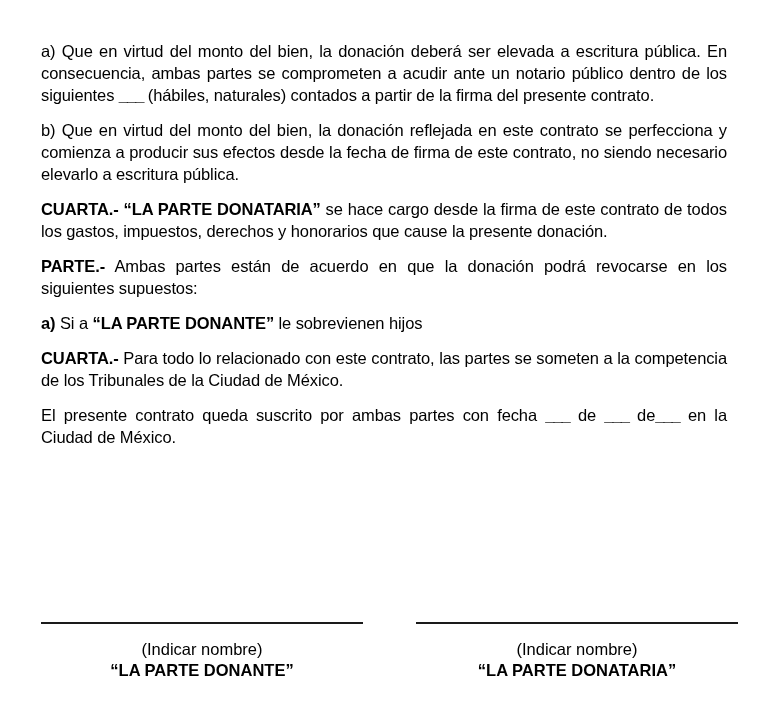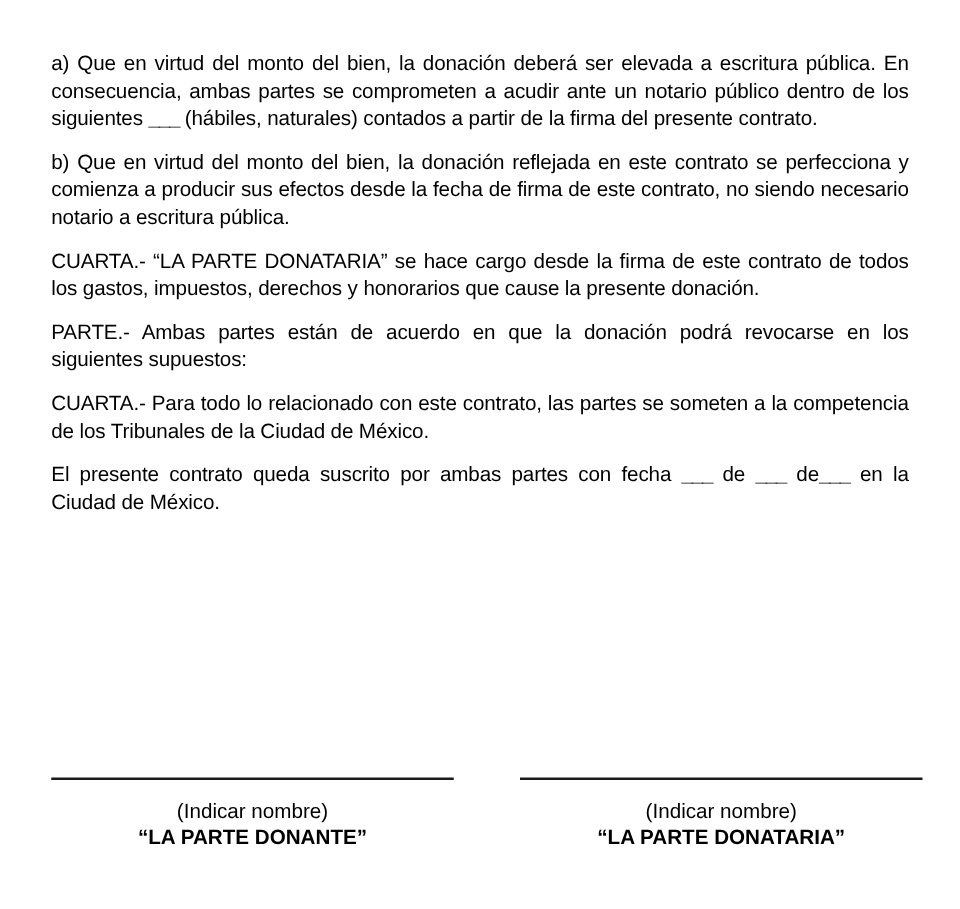--- a/index.html
+++ b/index.html
@@ -30,21 +30,21 @@
     line-height: 22px;
     text-align: justify;
     text-justify: inter-word;
     letter-spacing: -0.1px;
     word-spacing: 0px;
   }
   p.para:last-child {
     margin-bottom: 0;
   }
   .b {
-    font-weight: normal;
+    font-weight: bold;
   }
   .blank {
     font-weight: bold;
     letter-spacing: -1px;
   }
   
   .sig-block {
     position: absolute;
     left: 41px;
     top: 622px;
@@ -79,26 +79,27 @@
 </style>
 </head>
 <body>
 
 <div class="page">
 
   <div class="doc-body">
 
     <p class="para"><span>a)</span><span> Que en virtud del monto del bien, la donación deberá ser elevada a escritura pública. En consecuencia, ambas partes se comprometen a acudir ante un notario público dentro de los siguientes </span><span class="blank">___</span><span> (hábiles, naturales) contados a partir de la firma del presente contrato.</span></p>
 
-    <p class="para">b) Que en virtud del monto del bien, la donación reflejada en este contrato se perfecciona y comienza a producir sus efectos desde la fecha de firma de este contrato, no siendo necesario notario a escritura pública.</p>
+    <p class="para">b) Que en virtud del monto del bien, la donación reflejada en este contrato se perfecciona y comienza a producir sus efectos desde la fecha de firma de este contrato, no siendo necesario elevarlo a escritura pública.</p>
 
     <p class="para"><span class="b">CUARTA.- “LA PARTE DONATARIA”</span><span> se hace cargo desde la firma de este contrato de todos los gastos, impuestos, derechos y honorarios que cause la presente donación.</span></p>
 
     <p class="para"><span class="b">PARTE.-</span><span> Ambas partes están de acuerdo en que la donación podrá revocarse en los siguientes supuestos:</span></p>
 
+    <p class="para"><span class="b">a)</span><span> Si a </span><span class="b">“LA PARTE DONANTE”</span><span> le sobrevienen hijos</span></p>
 
 
     <p class="para"><span class="b">CUARTA.-</span><span> Para todo lo relacionado con este contrato, las partes se someten a la competencia de los Tribunales de la Ciudad de México.</span></p>
 
     <p class="para"><span>El presente contrato queda suscrito por ambas partes con fecha </span><span class="blank">___</span><span> de </span><span class="blank">___</span><span> de</span><span class="blank">___</span><span> en la Ciudad de México.</span></p>
 
   </div>
 
   <div class="sig-block">
 

